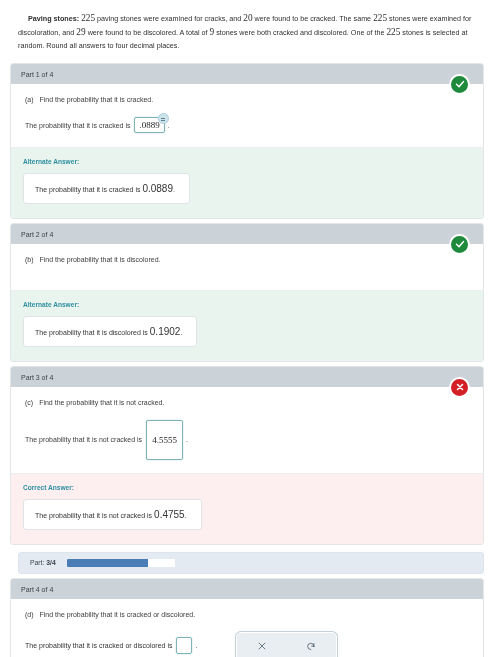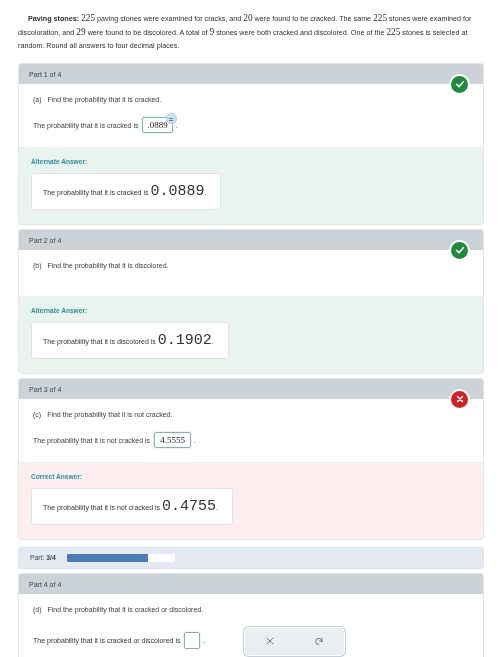--- a/index.html
+++ b/index.html
@@ -31,21 +31,21 @@
   .stem b { font-weight: bold; padding-left: 10px; }
   .num {
     font-family: "Liberation Serif", serif;
     font-size: 9.3px;
     text-align: center;
   }
 
   
   .part-card {
     position: relative;
-    margin: 4px 12px 0 12px;
+    margin: 4px 12px 0 4px;
     border: 1px solid #e3e6e8;
     border-radius: 3px;
     background: #ffffff;
     overflow: visible;
   }
   .part-head {
     background: #ccd3d8;
     color: #3a4349;
     font-size: 7px;
     padding: 7px 10px 6px 10px;
@@ -84,21 +84,21 @@
     border-radius: 2px;
     height: 14px;
     min-width: 14px;
     padding: 0 4px;
     font-family: "Liberation Serif", serif;
     font-size: 9px;
     color: #1e1e1e;
     box-shadow: 0 0 0 1px rgba(127,179,184,0.12);
   }
   .inbox.empty { width: 11px; padding: 0; height: 15px; }
-  .inbox.wide { padding: 0 5px; }
+  .inbox.wide { padding: 12px 5px; }
   .dot-badge {
     position: absolute;
     top: -5px;
     right: -5px;
     width: 9px;
     height: 9px;
     border-radius: 50%;
     background: #cfe3ec;
     border: 1px solid #a9cede;
     display: flex;
@@ -147,22 +147,22 @@
   .fb-box {
     display: inline-block;
     background: #ffffff;
     border: 1px solid #dfe3e6;
     border-radius: 3px;
     padding: 9px 14px 9px 11px;
     font-size: 7px;
     color: #333333;
   }
   .fb-box .val {
-    font-family: Liberation Mono, monospace;
-    font-size: 15px;
+    font-family: Liberation Sans, sans-serif;
+    font-size: 10px;
   }
 
   
   .progress-strip {
     margin: 7px 12px 0 12px;
     background: #e3eaf2;
     border: 1px solid #dde4ec;
     border-radius: 3px;
     padding: 6px 10px 6px 11px;
     display: flex;

